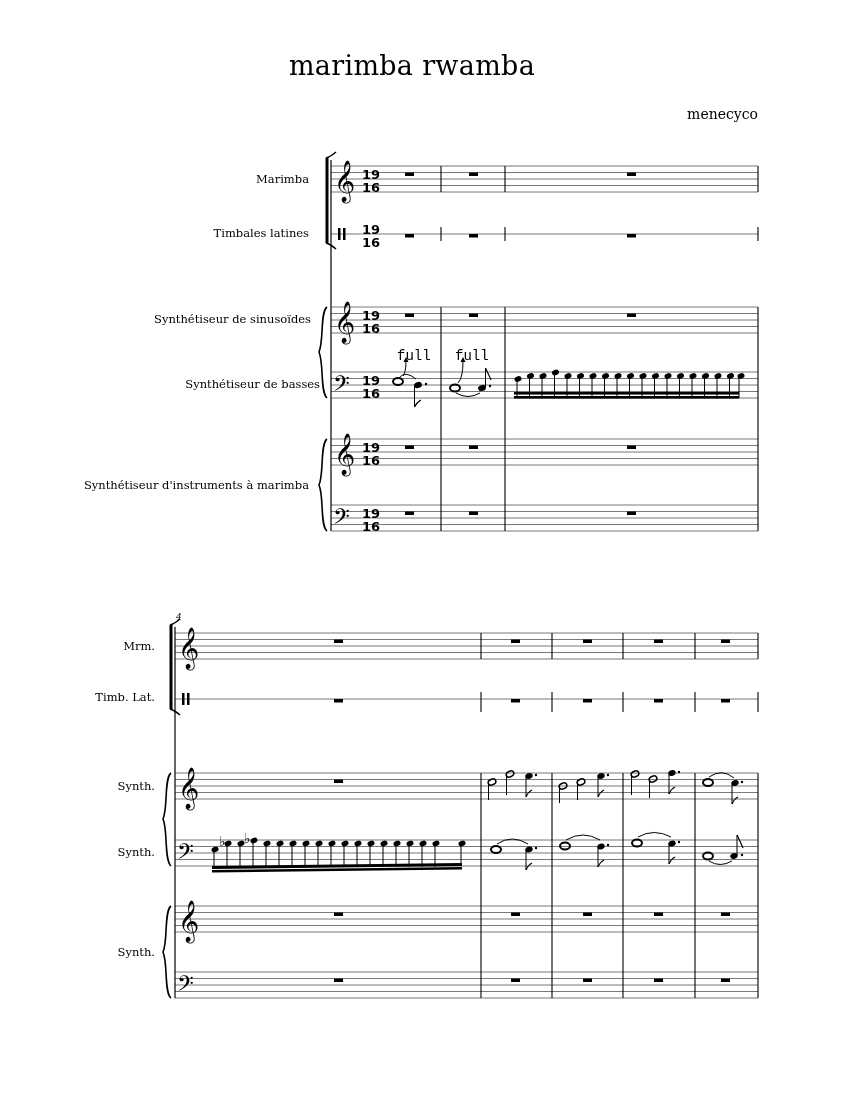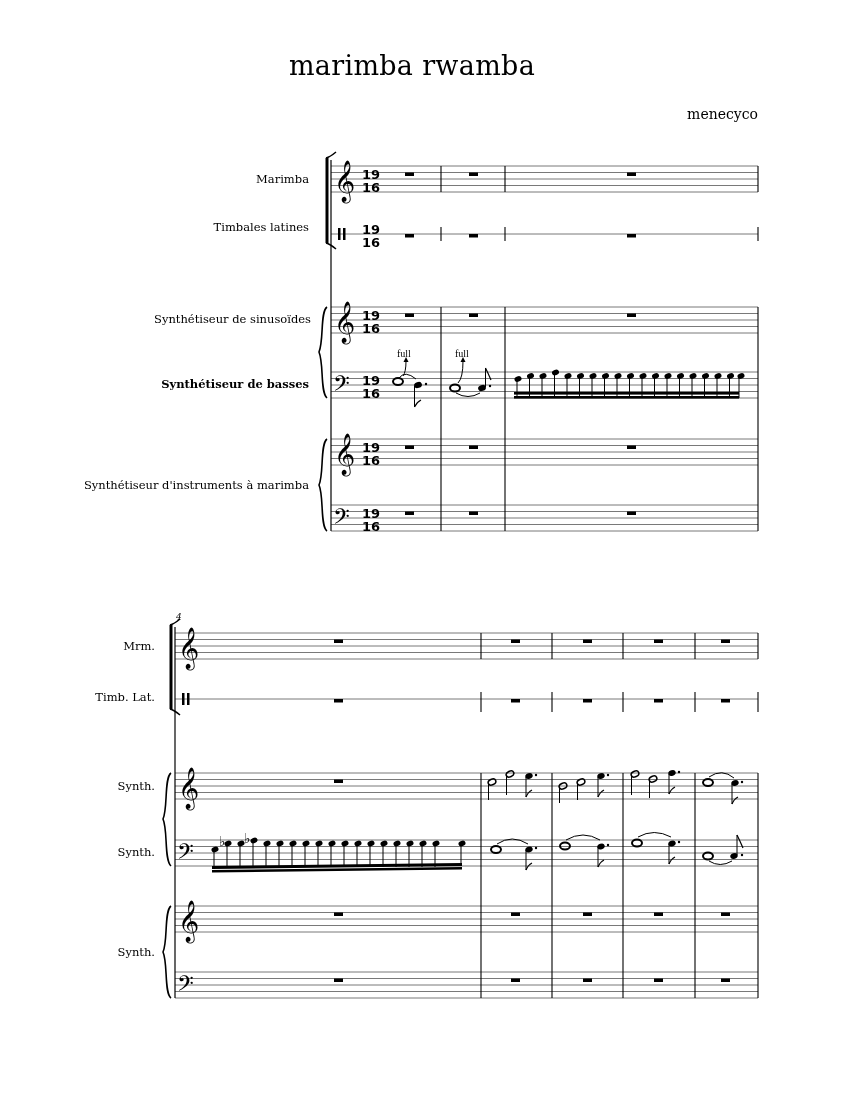--- a/index.html
+++ b/index.html
@@ -6,32 +6,32 @@
   body { width: 850px; height: 1100px; position: relative; overflow: hidden;
          font-family: "DejaVu Serif", "Liberation Serif", serif; color: #000; }
   .title { position: absolute; top: 50px; left: 0; width: 824px; text-align: center;
            font-size: 27px; font-family: "DejaVu Serif", serif; letter-spacing: 0.3px; }
   .composer { position: absolute; top: 106px; right: 92px; font-size: 14px;
               font-family: "DejaVu Serif", serif; }
   .label { position: absolute; font-size: 11.5px; text-align: right;
            font-family: "DejaVu Serif", serif; white-space: nowrap; }
   svg.score { position: absolute; left: 0; top: 0; }
   .barnum { position: absolute; font-size: 9px; font-style: italic; font-family: "DejaVu Serif", serif; }
-  .full { position: absolute; font-size: 10px; font-family: Liberation Serif, serif; }
+  .full { position: absolute; font-size: 14px; font-family: Liberation Mono, monospace; }
 </style>
 </head>
 <body>
 
 <div class="title">marimba rwamba</div>
 <div class="composer">menecyco</div>
 
 <div class="label" style="top:172px; right:541px;margin-left:24px;">Marimba</div>
-<div class="label" style="top:220px; right:541px;">Timbales latines</div>
+<div class="label" style="top:226px; right:541px;">Timbales latines</div>
 <div class="label" style="top:312px; right:539px;">Synthétiseur de sinusoïdes</div>
-<div class="label" style="top:377px; right:541px;font-weight:bold;">Synthétiseur de basses</div>
+<div class="label" style="top:377px; right:530px;">Synthétiseur de basses</div>
 <div class="label" style="top:478px; right:541px;">Synthétiseur d'instruments à marimba</div>
 
 <div class="label" style="top:639px; right:695px;">Mrm.</div>
 <div class="label" style="top:690px; right:695px;">Timb. Lat.</div>
 <div class="label" style="top:779px; right:695px;">Synth.</div>
 <div class="label" style="top:845px; right:695px;">Synth.</div>
 <div class="label" style="top:945px; right:695px;">Synth.</div>
 
 <div class="barnum" style="top:612px; left:176px;">4</div>
 <div class="full" style="top:348px; left:397px;">full</div>

